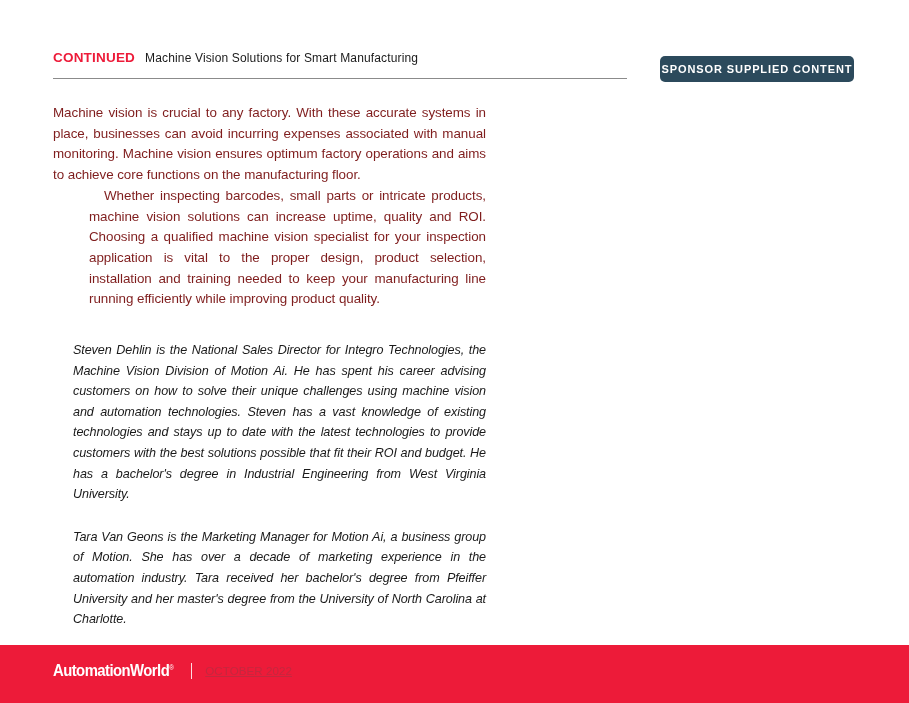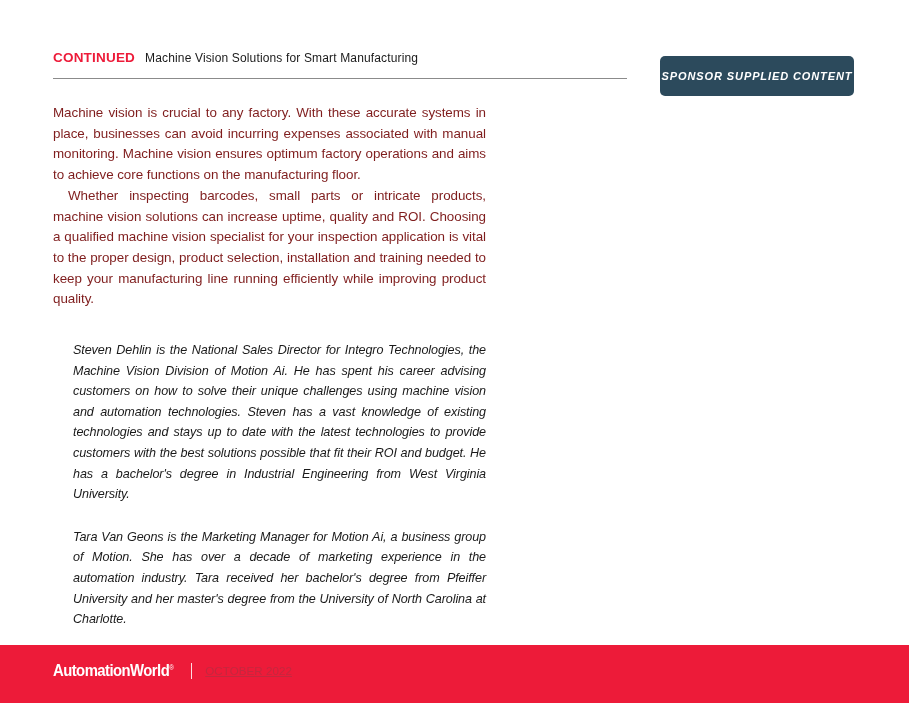--- a/index.html
+++ b/index.html
@@ -55,32 +55,31 @@
     width: 574px;
     height: 1px;
     background: #8b8b8b;
   }
 
   .sponsor-badge {
     position: absolute;
     left: 607px;
     top: 6px;
     width: 194px;
-    height: 40px;
+    height: 26px;
     background: #2C4A5C;
     border-radius: 5px;
     color: #ffffff;
     font-size: 11px;
     font-weight: bold;
     letter-spacing: 0.9px;
     display: flex;
     align-items: center;
     justify-content: center;
     box-sizing: border-box;
-    font-style: italic;
   }
 
   
   .article {
     position: absolute;
     left: 53px;
     top: 103px;
     width: 433px;
   }
 
@@ -98,20 +97,21 @@
     font-size: 13.4px;
     line-height: 20.7px;
     color: #7f1d1d;
     text-align: justify;
     margin: 0;
     font-family: "Liberation Sans", sans-serif;
     letter-spacing: -0.05px;
   }
   .body-para.indent {
     text-indent: 15px;
+    margin-left: 36px;
   }
 
   .bio-block {
     margin-top: 30px;
     margin-left: 20px;
   }
   .bio-para {
     font-size: 12.6px;
     line-height: 20.6px;
     color: #1a1a1a;

